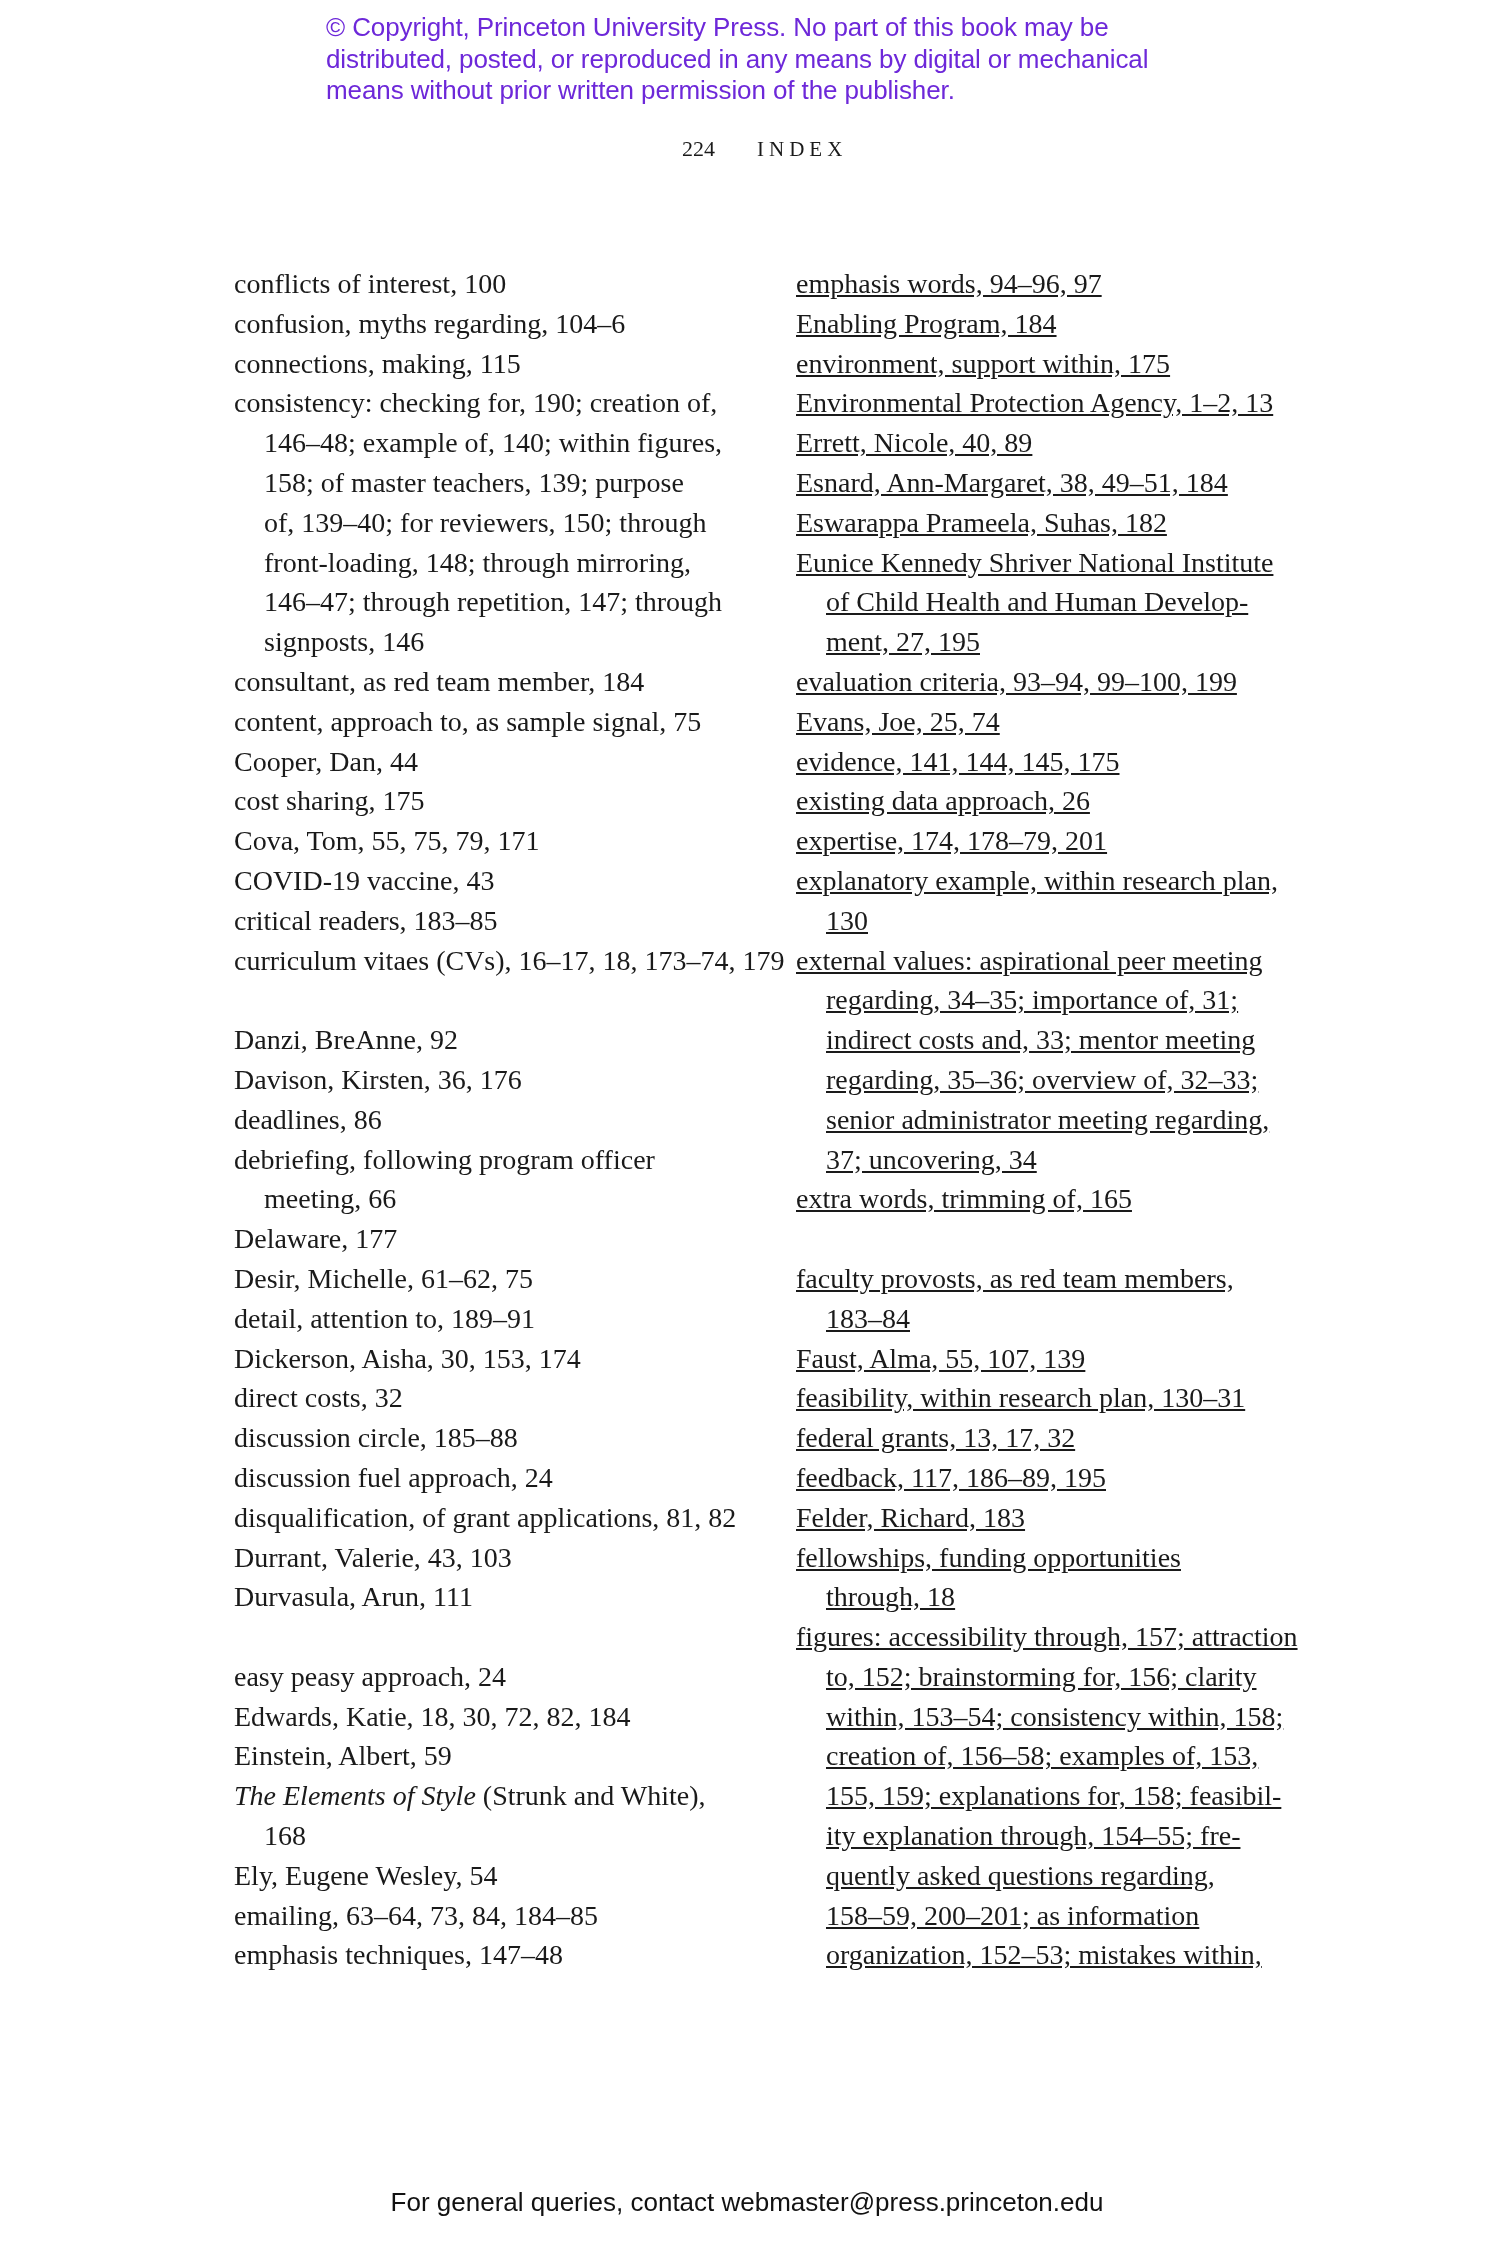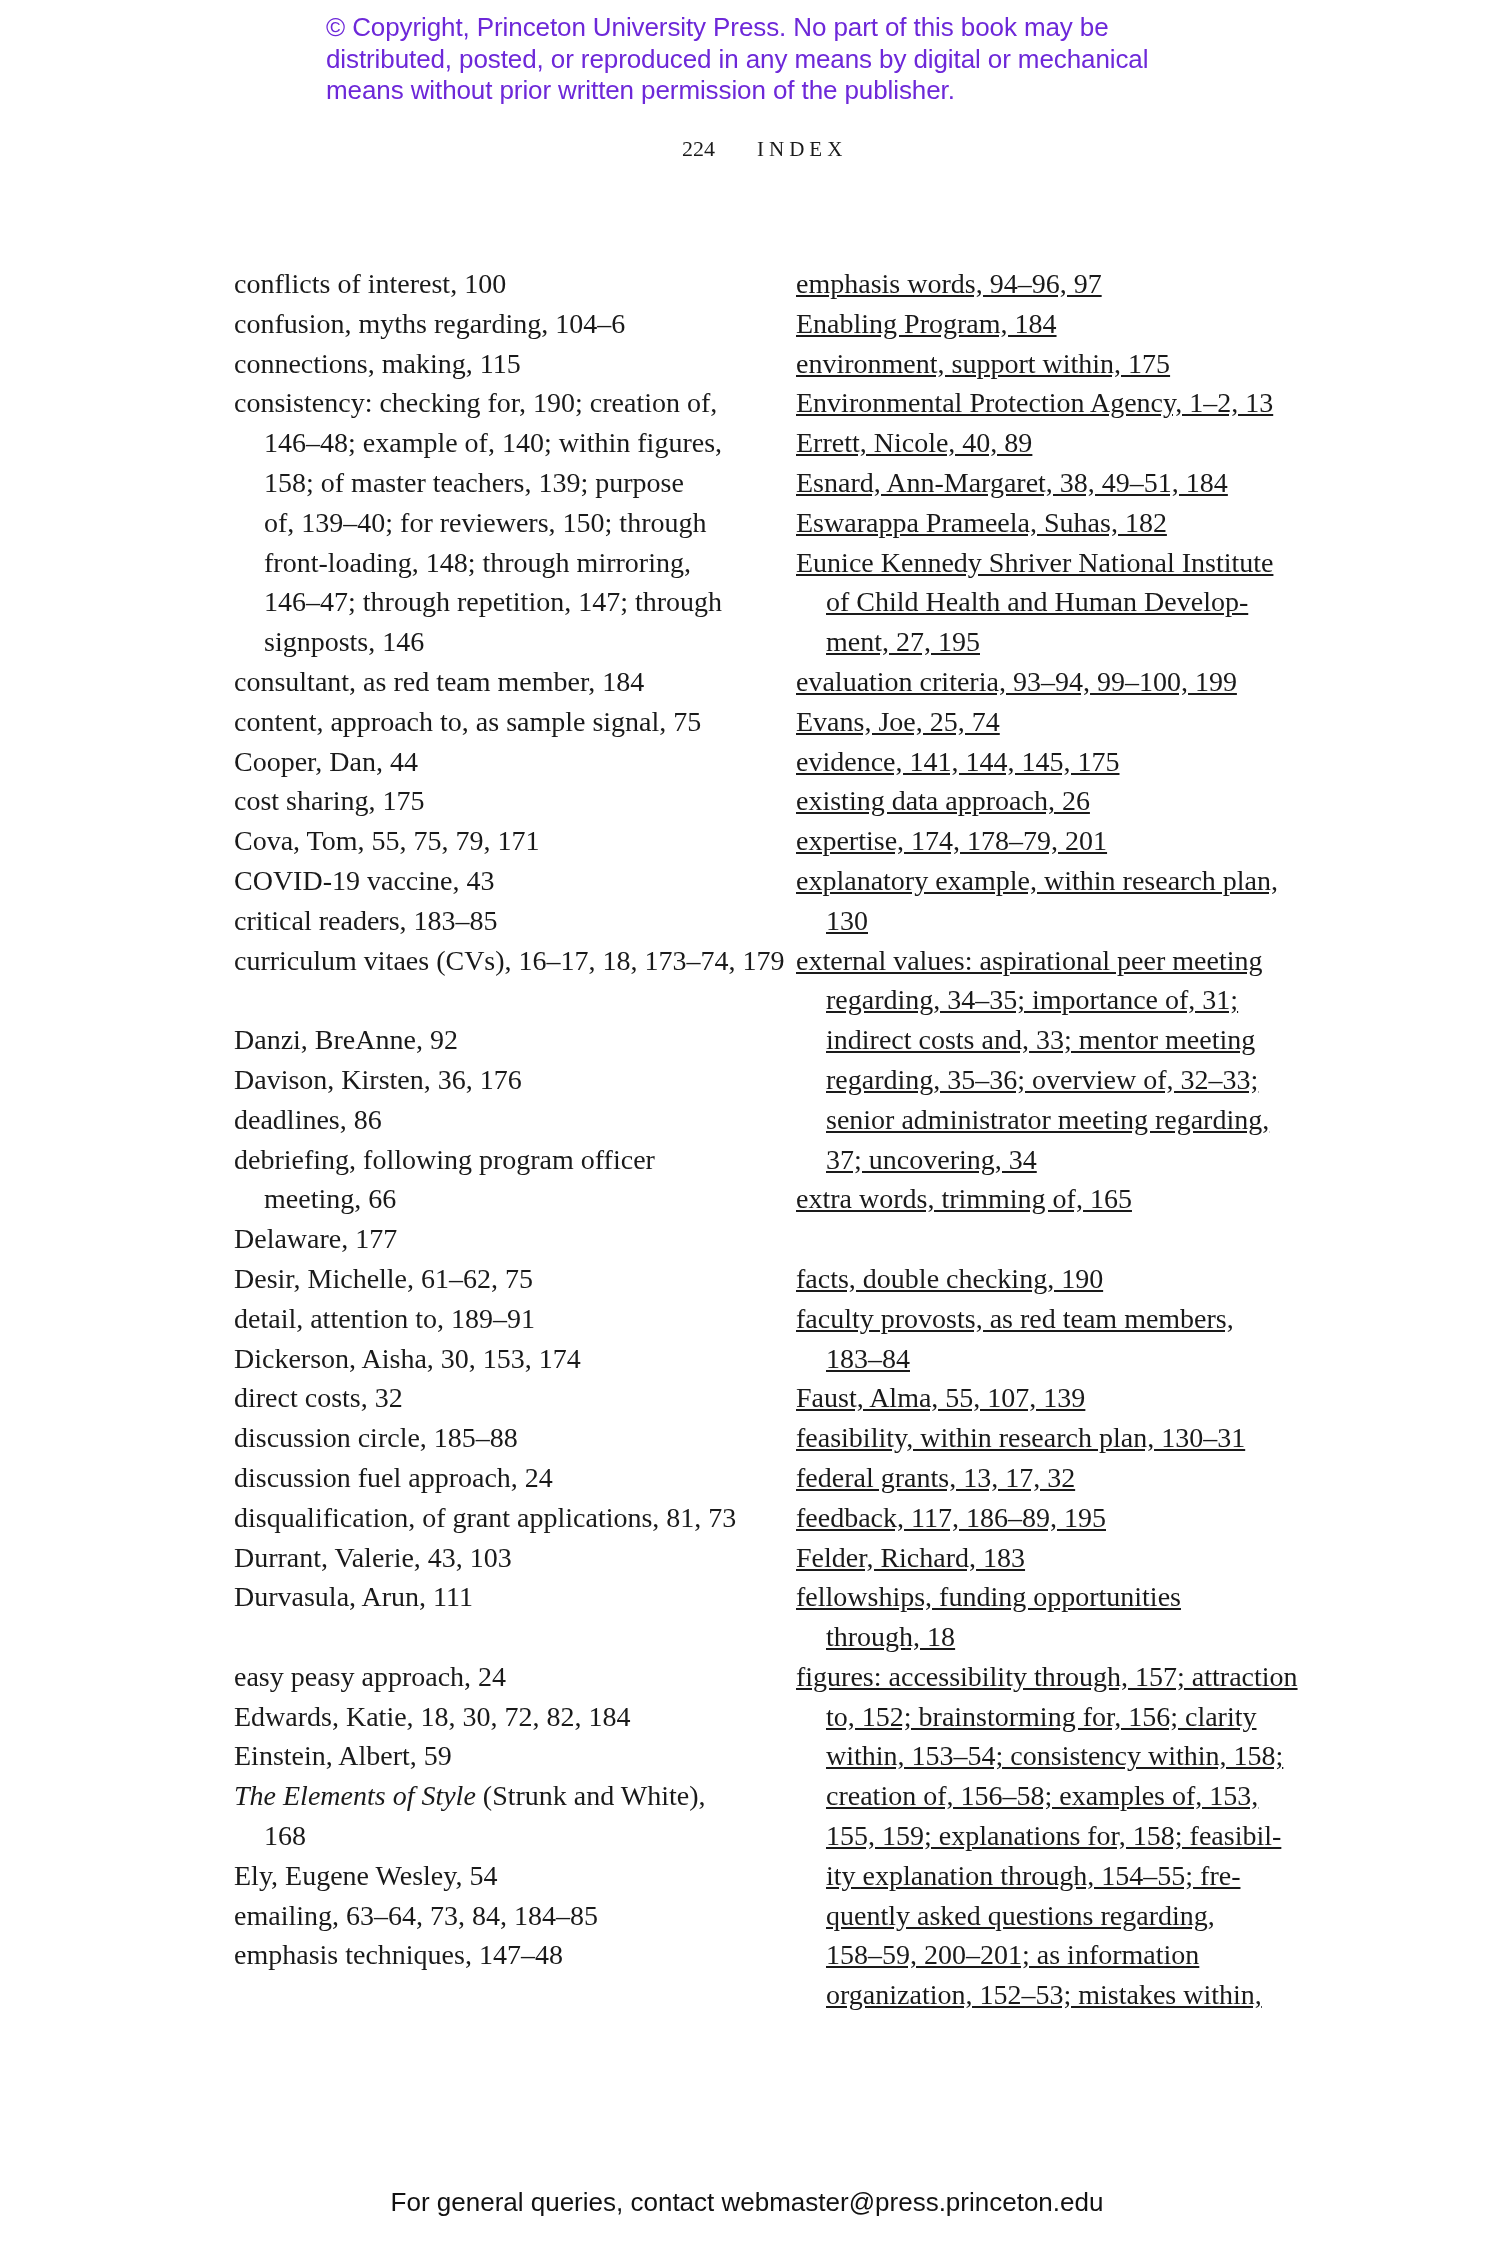--- a/index.html
+++ b/index.html
@@ -113,21 +113,21 @@
     <div class="entry-line"><span>deadlines, 86</span></div>
     <div class="entry-line"><span>debriefing, following program officer</span></div>
     <div class="entry-line indent"><span>meeting, 66</span></div>
     <div class="entry-line"><span>Delaware, 177</span></div>
     <div class="entry-line"><span>Desir, Michelle, 61–62, 75</span></div>
     <div class="entry-line"><span>detail, attention to, 189–91</span></div>
     <div class="entry-line"><span>Dickerson, Aisha, 30, 153, 174</span></div>
     <div class="entry-line"><span>direct costs, 32</span></div>
     <div class="entry-line"><span>discussion circle, 185–88</span></div>
     <div class="entry-line"><span>discussion fuel approach, 24</span></div>
-    <div class="entry-line"><span>disqualification, of grant applications, 81, 73</span></div>
+    <div class="entry-line"><span>disqualification, of grant applications, 81, 82</span></div>
     <div class="entry-line"><span>Durrant, Valerie, 43, 103</span></div>
     <div class="entry-line"><span>Durvasula, Arun, 111</span></div>
     <div class="entry-line blank"></div>
     <div class="entry-line"><span>easy peasy approach, 24</span></div>
     <div class="entry-line"><span>Edwards, Katie, 18, 30, 72, 82, 184</span></div>
     <div class="entry-line"><span>Einstein, Albert, 59</span></div>
     <div class="entry-line"><i>The Elements of Style</i><span> (Strunk and White),</span></div>
     <div class="entry-line indent"><span>168</span></div>
     <div class="entry-line"><span>Ely, Eugene Wesley, 54</span></div>
     <div class="entry-line"><span>emailing, 63–64, 73, 84, 184–85</span></div>
@@ -152,21 +152,20 @@
     <div class="entry-line"><span>explanatory example, within research plan,</span></div>
     <div class="entry-line indent"><span>130</span></div>
     <div class="entry-line"><span>external values: aspirational peer meeting</span></div>
     <div class="entry-line indent"><span>regarding, 34–35; importance of, 31;</span></div>
     <div class="entry-line indent"><span>indirect costs and, 33; mentor meeting</span></div>
     <div class="entry-line indent"><span>regarding, 35–36; overview of, 32–33;</span></div>
     <div class="entry-line indent"><span>senior administrator meeting regarding,</span></div>
     <div class="entry-line indent"><span>37; uncovering, 34</span></div>
     <div class="entry-line"><span>extra words, trimming of, 165</span></div>
     <div class="entry-line blank"></div>
-    <div class="entry-line"><span>facts, double checking, 190</span></div>
     <div class="entry-line"><span>faculty provosts, as red team members,</span></div>
     <div class="entry-line indent"><span>183–84</span></div>
     <div class="entry-line"><span>Faust, Alma, 55, 107, 139</span></div>
     <div class="entry-line"><span>feasibility, within research plan, 130–31</span></div>
     <div class="entry-line"><span>federal grants, 13, 17, 32</span></div>
     <div class="entry-line"><span>feedback, 117, 186–89, 195</span></div>
     <div class="entry-line"><span>Felder, Richard, 183</span></div>
     <div class="entry-line"><span>fellowships, funding opportunities</span></div>
     <div class="entry-line indent"><span>through, 18</span></div>
     <div class="entry-line"><span>figures: accessibility through, 157; attraction</span></div>

